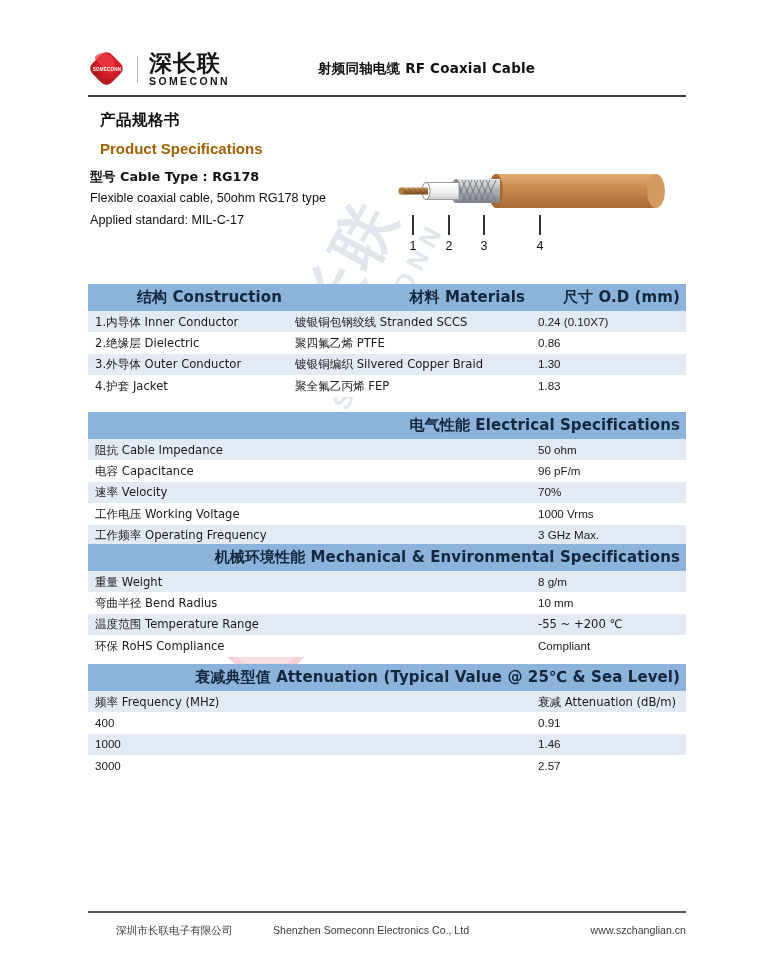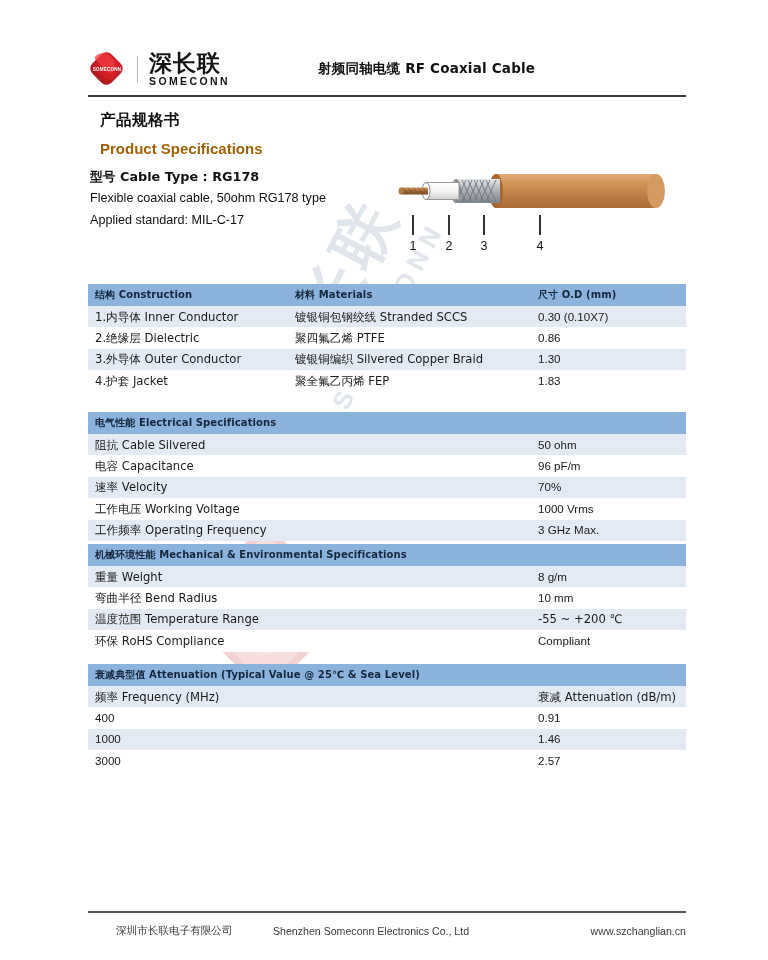--- a/index.html
+++ b/index.html
@@ -110,23 +110,23 @@
     transform:translateX(-50%);font-family:"Liberation Sans",sans-serif;
   }
 
   
   .tbl{position:absolute;left:88px;width:598px;border-collapse:collapse;
     table-layout:fixed;font-size:11.6px;}
   .tbl th{
     background:#8cb3db;
     color:#14273c;
     font-weight:bold;
-    text-align:left;
+    text-align:right;
     padding:4px 6px 4px 7px;
-    font-size:10px;
+    font-size:15px;
     height:12px;
     border:0;
     letter-spacing:.1px;
     margin-left:16px;
   }
   .tbl td{
     padding:3.5px 6px 3.5px 7px;
     border:0;color:#1a1a1a;line-height:1.25;
   }
   .tbl tbody tr:nth-child(odd) td{background:#e3eaf4;}
@@ -141,21 +141,21 @@
   .col-b{width:243px;}
   .col-c{width:155px;}
   .col-wide{width:443px;}
   .col-val{width:155px;}
 
   .cjk{font-family:"DejaVu Sans","Liberation Sans",sans-serif;}
 
   
   .footer{
     position:absolute;left:88px;top:924px;width:598px;
-    display:flex;align-items:center;font-size:10.6px;color:#3b3b3b;
+    display:flex;align-items:flex-start;font-size:10.6px;color:#3b3b3b;
   }
   .footer-cn{width:185px;padding-left:28px;box-sizing:border-box;
     font-family:"DejaVu Sans","Liberation Sans",sans-serif;}
   .footer-en{flex:1;}
   .footer-url{text-align:right;width:165px;}
 </style>
 </head>
 <body>
 
 <div class="page">
@@ -284,21 +284,21 @@
         <tr>
           <th class="cjk">结构 Construction</th>
           <th class="cjk">材料 Materials</th>
           <th class="cjk">尺寸 O.D (mm)</th>
         </tr>
       </thead>
       <tbody>
         <tr>
           <td class="cjk">1.内导体 Inner Conductor</td>
           <td class="cjk">镀银铜包钢绞线 Stranded SCCS</td>
-          <td>0.30 (0.10X7)</td>
+          <td>0.24 (0.10X7)</td>
         </tr>
         <tr>
           <td class="cjk">2.绝缘层 Dielectric</td>
           <td class="cjk">聚四氟乙烯 PTFE</td>
           <td>0.86</td>
         </tr>
         <tr>
           <td class="cjk">3.外导体 Outer Conductor</td>
           <td class="cjk">镀银铜编织 Silvered Copper Braid</td>
           <td>1.30</td>
@@ -316,21 +316,21 @@
           <col class="col-wide">
           <col class="col-val">
         </colgroup>
       <thead>
         <tr>
           <th class="cjk" colspan="2">电气性能 Electrical Specifications</th>
         </tr>
       </thead>
       <tbody>
         <tr>
-          <td class="cjk">阻抗 Cable Silvered</td>
+          <td class="cjk">阻抗 Cable Impedance</td>
           <td>50 ohm</td>
         </tr>
         <tr>
           <td class="cjk">电容 Capacitance</td>
           <td>96 pF/m</td>
         </tr>
         <tr>
           <td class="cjk">速率 Velocity</td>
           <td>70%</td>
         </tr>

